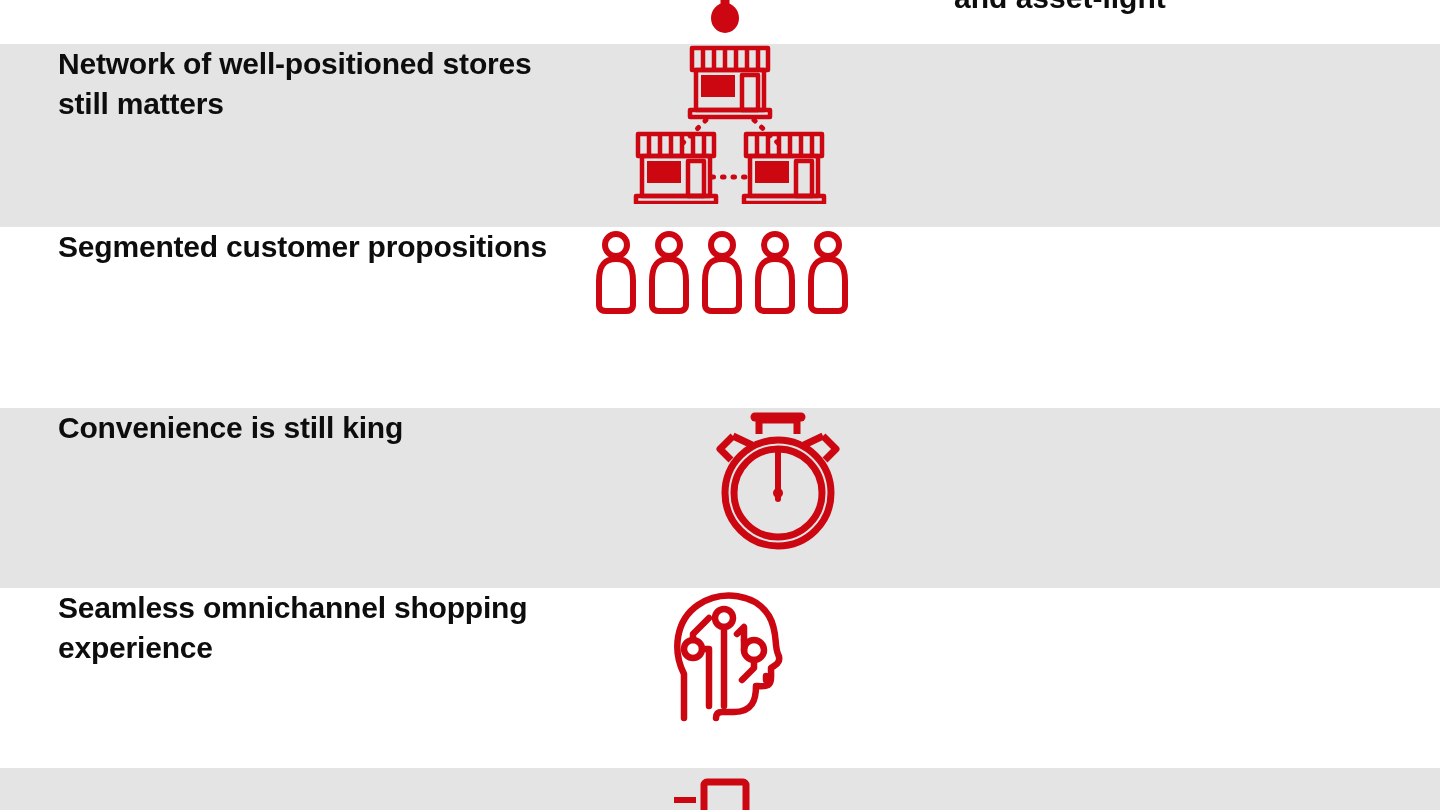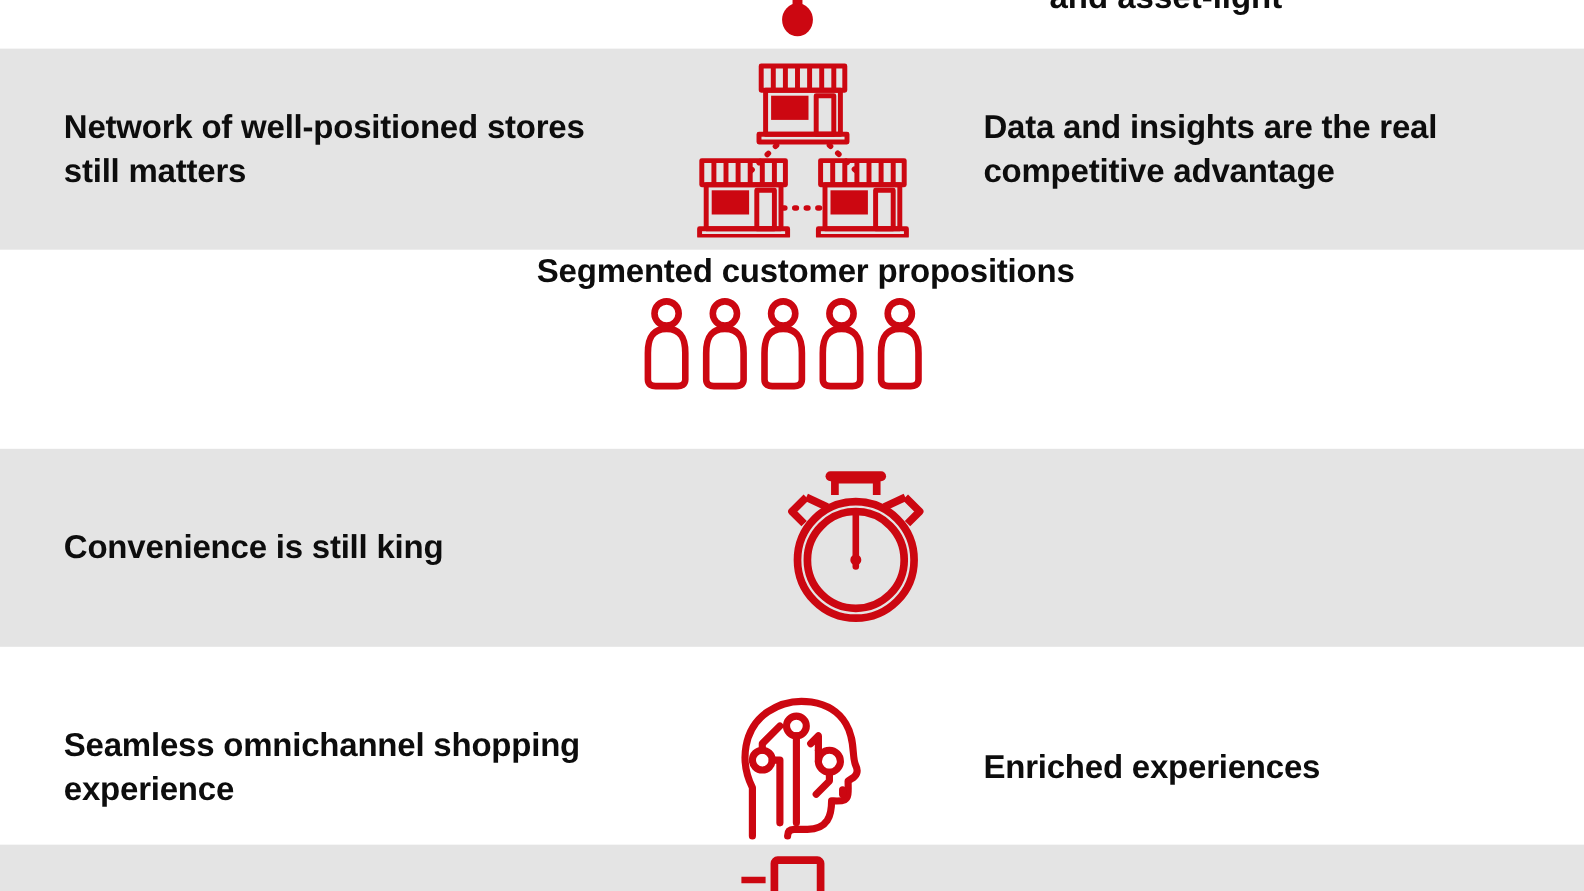--- a/index.html
+++ b/index.html
@@ -24,21 +24,21 @@
     position: absolute;
     left: 0;
     width: 1440px;
     background: #e4e4e4;
   }
   .row {
     position: absolute;
     left: 0;
     width: 1440px;
     display: flex;
-    align-items: center;
+    align-items: flex-start;
   }
   .col-left {
     width: 580px;
     padding-left: 58px;
     box-sizing: border-box;
     text-align: left;
   }
   .col-icon {
     width: 300px;
     display: flex;
@@ -162,26 +162,23 @@
               <rect x="0" y="64" width="80" height="7"></rect>
             </g>
 
             <line x1="82" y1="76" x2="58" y2="100" stroke-width="5" stroke-dasharray="1.5 9" stroke-linecap="round"></line>
             <line x1="130" y1="76" x2="155" y2="100" stroke-width="5" stroke-dasharray="1.5 9" stroke-linecap="round"></line>
             <line x1="88" y1="133" x2="128" y2="133" stroke-width="5" stroke-dasharray="1.5 9" stroke-linecap="round"></line>
           </g>
         </svg>
       </span>
     </div>
-    <div class="col-right">
-      <p class="label">Data and insights are the real competitive advantage</p>
-    </div>
-  </div>
-
-  <div class="row" style="top:227px; height:181px;flex-direction:column;">
+  </div>
+
+  <div class="row" style="top:227px; height:181px;">
     <div class="col-left">
       <p class="label">Segmented customer propositions</p>
     </div>
     <div class="col-icon">
       <span class="icon-wrap">
         <svg width="280" height="90" viewBox="0 0 280 90" aria-hidden="true">
           <g stroke="#CC0711" stroke-width="6" fill="none">
             <g transform="translate(4,4)">
               <circle cx="22" cy="14" r="11"></circle>
               <path d="M22 28 C 8 28 5 38 5 50 L5 74 C5 79 9 80 12 80 L32 80 C35 80 39 79 39 74 L39 50 C39 38 36 28 22 28 Z"></path>
@@ -258,23 +255,20 @@
             <path d="M40 61 L47 61 L47 118"></path>
             <circle cx="92" cy="62" r="10"></circle>
             <path d="M92 72 L92 80 L80 92"></path>
             <path d="M31 52 L31 46 L47 30"></path>
             <path d="M75 46 L82 39 L82 52"></path>
             <path d="M82 52 L82 62"></path>
           </g>
         </svg>
       </span>
     </div>
-    <div class="col-right">
-      <p class="label">Enriched experiences</p>
-    </div>
   </div>
 
   <div class="clip-bottom">
     <span class="icon-wrap" style="position:absolute; left:660px; top:10px;">
       <svg width="130" height="120" viewBox="0 0 130 120" aria-hidden="true">
         <g stroke="#CC0711" stroke-width="7" fill="none" stroke-linejoin="round">
           <rect x="44" y="4" width="42" height="72" rx="3"></rect>
           <line x1="14" y1="22" x2="36" y2="22" stroke-width="6"></line>
         </g>
       </svg>

